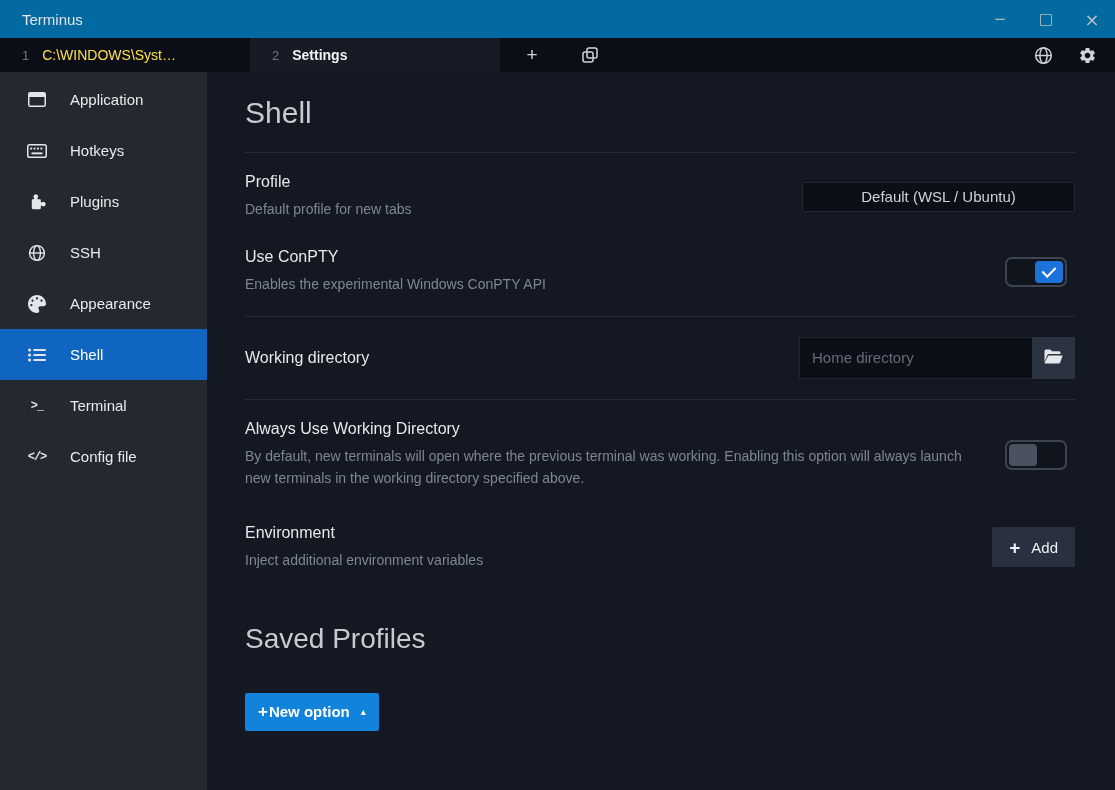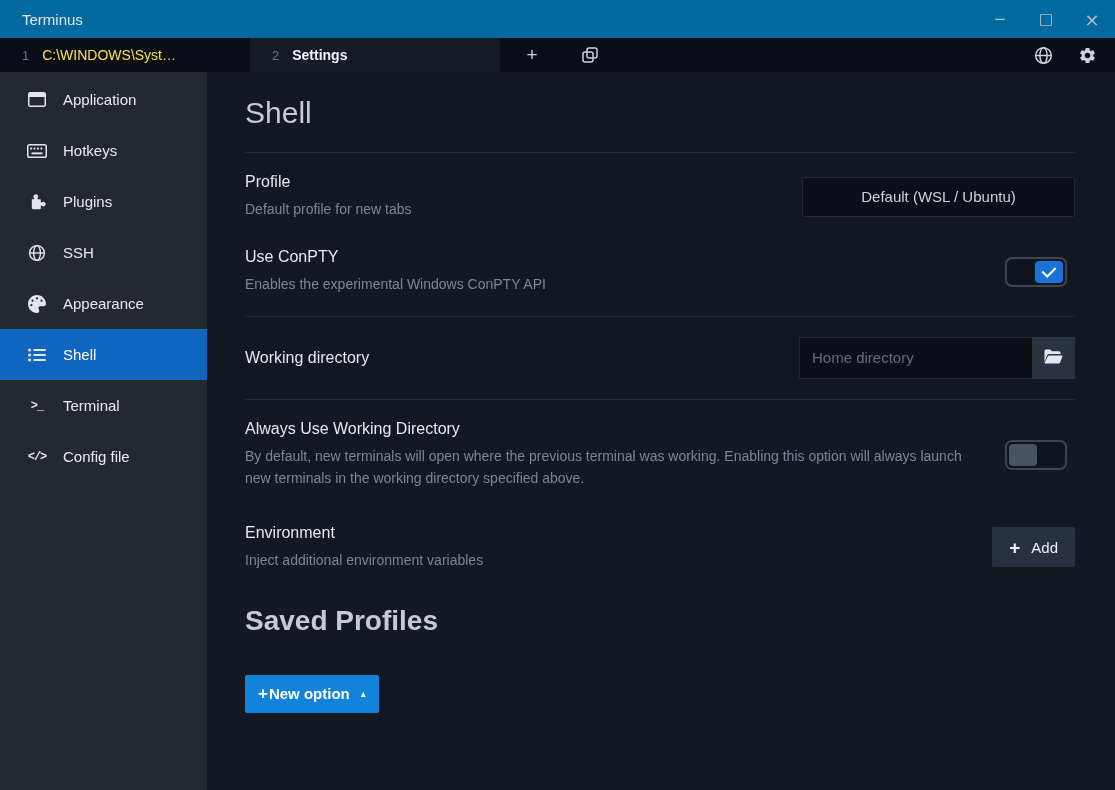--- a/index.html
+++ b/index.html
@@ -24,38 +24,38 @@
   .icon-btn { background:transparent; border:none; color:#cfd3d9; width:44px; display:flex; align-items:center; justify-content:center; cursor:pointer; font-size:19px; }
   .icon-btn svg { display:block; }
   .flex-spacer { flex:1; }
   .right-icons { display:flex; margin-right:6px; }
 
   
   .app-body { flex:1; display:flex; min-height:0; }
 
   
   .sidebar { width:207px; background:#24282f; flex:0 0 auto; padding-top:2px; }
-  .side-item { height:51px; display:flex; align-items:center; padding-left:26px; gap:15px; color:#e8eaed; font-size:15px; font-weight:500; cursor:pointer; }
+  .side-item { height:51px; display:flex; align-items:center; padding-left:26px; gap:22px; color:#e8eaed; font-size:15px; font-weight:500; cursor:pointer; }
   .side-item.active { background:#1065c0; color:#ffffff; }
   .side-icon { width:22px; display:flex; justify-content:center; align-items:center; color:#e2e5ea; }
   .glyph-icon { font-family:"Liberation Mono","DejaVu Sans Mono",monospace; font-size:12px; font-weight:700; letter-spacing:-1px; }
 
   
   .content { flex:1; background:#141822; padding:0 40px 0 38px; overflow:hidden; }
   h1.page-h { font-size:30px; font-weight:300; color:#c7cbd1; margin:24px 0 22px; }
-  h2.page-h2 { font-size:28px; font-weight:700; color:#c7cbd1; margin:14px 0 6px; }
+  h2.page-h2 { font-size:28px; font-weight:400; color:#c7cbd1; margin:32px 0 6px; }
   .divider { height:1px; background:#262b35; }
 
   .row { display:flex; align-items:center; padding:20px 0; }
   .row .text { flex:1; padding-right:30px; }
   .s-label { font-size:16px; color:#e6e8eb; font-weight:500; margin-bottom:7px; }
   .s-label.only { margin-bottom:0; }
   .s-desc { font-size:14px; color:#7e8694; line-height:1.6; max-width:748px; }
 
-  .select-btn { min-width:273px; height:40px; background:#0c0f17; border:1px solid #232834; border-radius:2px; color:#ced2d8; font-size:15px; cursor:pointer; font-family:inherit; }
+  .select-btn { min-width:273px; height:30px; background:#0c0f17; border:1px solid #232834; border-radius:2px; color:#ced2d8; font-size:15px; cursor:pointer; font-family:inherit; }
 
   .toggle { width:62px; height:30px; border:2px solid #3e4552; border-radius:7px; background:#10141d; position:relative; cursor:pointer; margin-right:8px; flex:0 0 auto; }
   .toggle .knob { position:absolute; top:2px; left:2px; width:28px; height:22px; border-radius:4px; background:#4a5260; }
   .toggle[data-checked="true"] .knob { left:auto; right:2px; background:#1b72d8; }
   .toggle[data-checked="true"] .knob::after { content:""; position:absolute; left:10px; top:3px; width:6px; height:11px; border:solid #fff; border-width:0 2.5px 2.5px 0; transform:rotate(45deg); }
 
   .input-group { display:flex; }
   .dir-input { width:233px; height:42px; background:#0c0f17; border:1px solid #20252f; border-right:none; color:#e5e5e5; padding:0 12px; font-size:15px; font-family:inherit; outline:none; }
   .dir-input::placeholder { color:#646c7a; }
   .folder-btn { width:43px; height:42px; background:#2b3240; border:none; display:flex; align-items:center; justify-content:center; color:#e4e7eb; cursor:pointer; }

